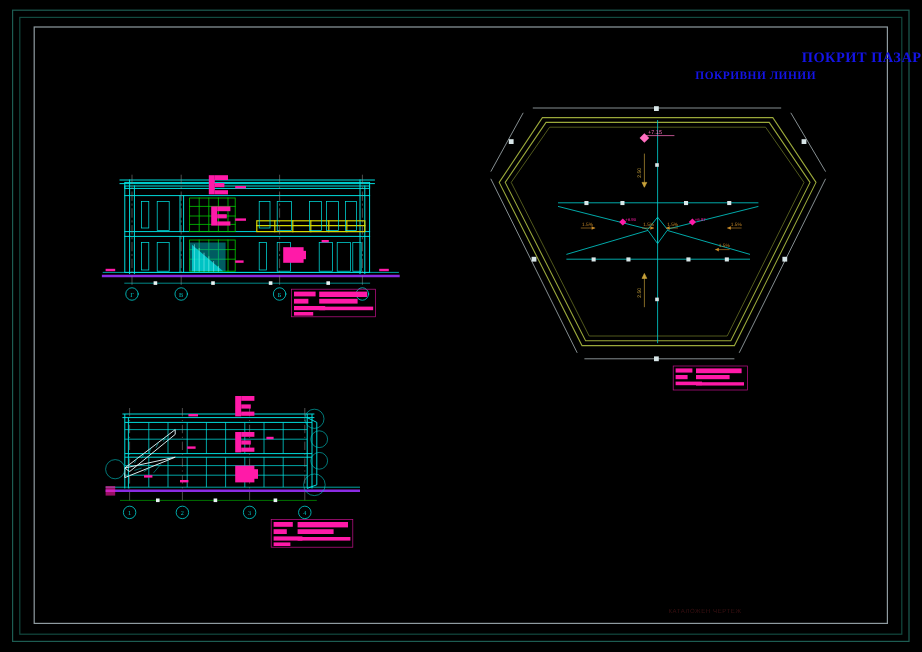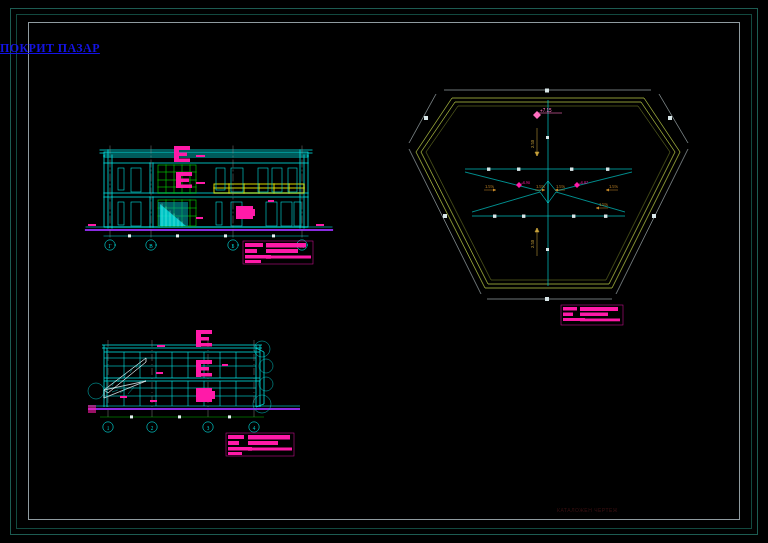--- a/index.html
+++ b/index.html
@@ -9,21 +9,21 @@
   #root{position:relative;width:768px;height:543px;background:#000000;}
 
   .frame-outer{position:absolute;left:10px;top:8px;width:748px;height:527px;
     border:1px solid #1d5c52;box-sizing:border-box;}
   .frame-mid{position:absolute;left:16px;top:14px;width:736px;height:515px;
     border:1px solid #12493f;box-sizing:border-box;}
   .frame-inner{position:absolute;left:28px;top:22px;width:712px;height:498px;
     border:1px solid #8f9ba0;box-sizing:border-box;}
 
   .title{position:absolute;color:#1414e6;font-weight:bold;letter-spacing:.4px;
-    text-decoration:underline;white-space:nowrap;text-align:left;}
+    white-space:nowrap;text-align:right;}
   #title-main{left:0;width:768px;top:41px;font-size:12px;}
   #title-roof{left:430px;width:250px;top:59px;font-size:9.5px;}
 
   svg{position:absolute;left:0;top:0;width:768px;height:543px;overflow:visible;}
 
   .wm{position:absolute;right:18px;bottom:28px;font-family:"Liberation Sans",sans-serif;
     font-size:17px;letter-spacing:.3px;white-space:nowrap;}
   .wm .dwg{color:#7d1116;font-weight:bold;}
   .wm .rest{color:#8d8d8d;}
   .wm-sub{position:absolute;right:150px;bottom:30px;color:#3a1012;font-size:5px;
@@ -32,20 +32,21 @@
 </head>
 <body>
 
 <div id="root">
 
   <div class="frame-outer"></div>
   <div class="frame-mid"></div>
   <div class="frame-inner"></div>
 
   <div class="title" id="title-main">ПОКРИТ ПАЗАР</div>
+  <div class="title" id="title-roof">ПОКРИВНИ ЛИНИИ</div>
 
   <svg viewBox="0 0 768 543">
     <defs>
       <g id="bub">
           <circle r="5.2" fill="none" stroke="#00c8c8" stroke-width="0.7"></circle>
         </g>
     </defs>
 
     <g stroke-linecap="square">
 

